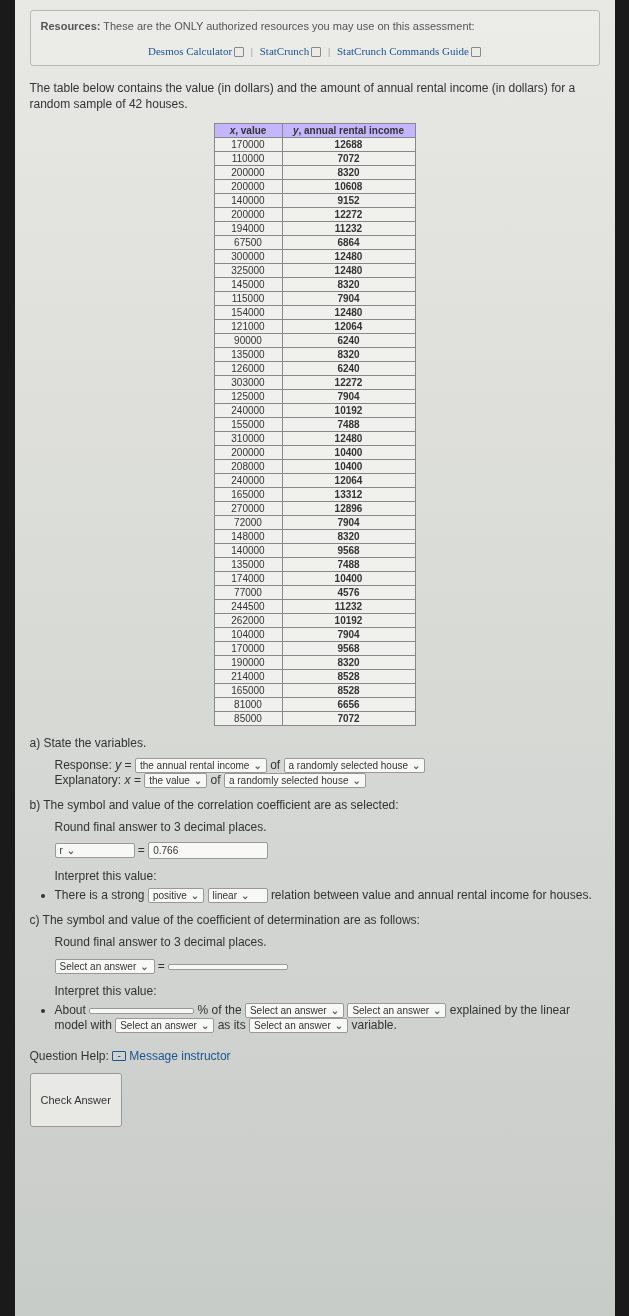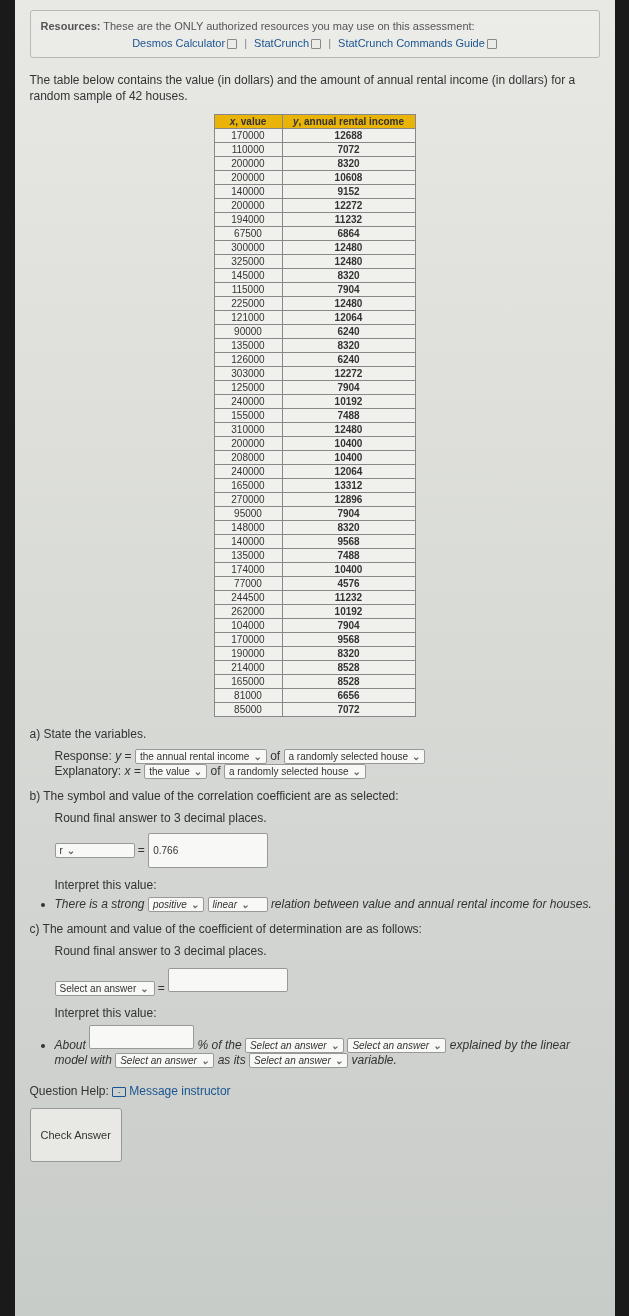--- a/index.html
+++ b/index.html
@@ -18,21 +18,21 @@
     min-height: 1316px;
   }
   .resources-box {
     border: 1px solid #b8b8b8;
     border-radius: 3px;
     padding: 8px 10px;
     background: rgba(240,240,238,0.5);
     margin-bottom: 15px;
   }
   .resources-title { color: #555; font-size: 11px; margin-top: 20px; }
-  .resources-links { text-align: center; margin-top: 4px; font-size: 11px; }
+  .resources-links { text-align: center; margin-top: 12px; font-size: 11px; font-family: Liberation Serif, serif; }
   .resources-links a { color: #1a5490; text-decoration: none; }
   .ext-icon {
     display: inline-block;
     width: 8px; height: 8px;
     border: 1px solid #888;
     border-radius: 1px;
     margin-left: 2px;
     vertical-align: middle;
     position: relative;
     font-size: 8px;
@@ -45,21 +45,21 @@
     border-collapse: collapse;
     margin: 5px auto;
     background: #f0f0ec;
   }
   table.data th, table.data td {
     border: 1px solid #888;
     padding: 1px 6px;
     font-size: 10px;
     text-align: center;
   }
-  table.data th { font-weight: bold; background: #eab308; }
+  table.data th { font-weight: bold; background: #c4b5fd; }
   table.data td:first-child { width: 55px; }
   table.data td:last-child { width: 120px; font-weight: bold; }
   .qtext { margin: 10px 0 8px 0; }
   .indent { margin-left: 25px; }
   .selectbox {
     display: inline-block;
     border: 1px solid #999;
     background: #f8f8f6;
     padding: 1px 4px;
     border-radius: 2px;
@@ -71,27 +71,27 @@
     content: "⌄";
     margin-left: 4px;
     color: #666;
     font-size: 10px;
     font-weight: bold;
   }
   .inputbox {
     display: inline-block;
     border: 1px solid #999;
     background: #f8f8f6;
-    padding: 11px 4px;
+    padding: 2px 4px;
     border-radius: 2px;
     font-size: 10px;
     min-width: 80px;
   }
   ul.bullet { margin: 5px 0 5px 25px; padding: 0; }
-  ul.bullet li { margin: 3px 0; font-style: italic; }
+  ul.bullet li { margin: 3px 0; }
   .qh { margin-top: 16px; }
   .qh a { color: #1a5490; }
   .mail-icon {
     display: inline-block;
     width: 12px; height: 8px;
     border: 1px solid #1a5490;
     border-radius: 1px;
     position: relative;
     vertical-align: middle;
     margin-right: 3px;
@@ -184,21 +184,21 @@
         </tr>
         <tr>
           <td>145000</td>
           <td>8320</td>
         </tr>
         <tr>
           <td>115000</td>
           <td>7904</td>
         </tr>
         <tr>
-          <td>225000</td>
+          <td>154000</td>
           <td>12480</td>
         </tr>
         <tr>
           <td>121000</td>
           <td>12064</td>
         </tr>
         <tr>
           <td>90000</td>
           <td>6240</td>
         </tr>
@@ -244,21 +244,21 @@
         </tr>
         <tr>
           <td>165000</td>
           <td>13312</td>
         </tr>
         <tr>
           <td>270000</td>
           <td>12896</td>
         </tr>
         <tr>
-          <td>95000</td>
+          <td>72000</td>
           <td>7904</td>
         </tr>
         <tr>
           <td>148000</td>
           <td>8320</td>
         </tr>
         <tr>
           <td>140000</td>
           <td>9568</td>
         </tr>
@@ -339,21 +339,21 @@
   <div class="indent" style="margin-top:10px">Interpret this value:</div>
   <ul class="bullet">
     <li>
       <span>There is a strong</span>
       <span class="selectbox">positive</span>
       <span class="selectbox" style="min-width:50px">linear</span>
       <span>relation between value and annual rental income for houses.</span>
     </li>
   </ul>
 
-  <div class="qtext">c) The amount and value of the coefficient of determination are as follows:</div>
+  <div class="qtext">c) The symbol and value of the coefficient of determination are as follows:</div>
   <div class="indent">Round final answer to 3 decimal places.</div>
   <div class="indent" style="margin-top:10px">
     <span class="selectbox" style="min-width:90px">Select an answer</span>
     <span>=</span>
     <span class="inputbox" style="min-width:110px"></span>
   </div>
   <div class="indent" style="margin-top:10px">Interpret this value:</div>
   <ul class="bullet">
     <li>
       <span>About</span>

